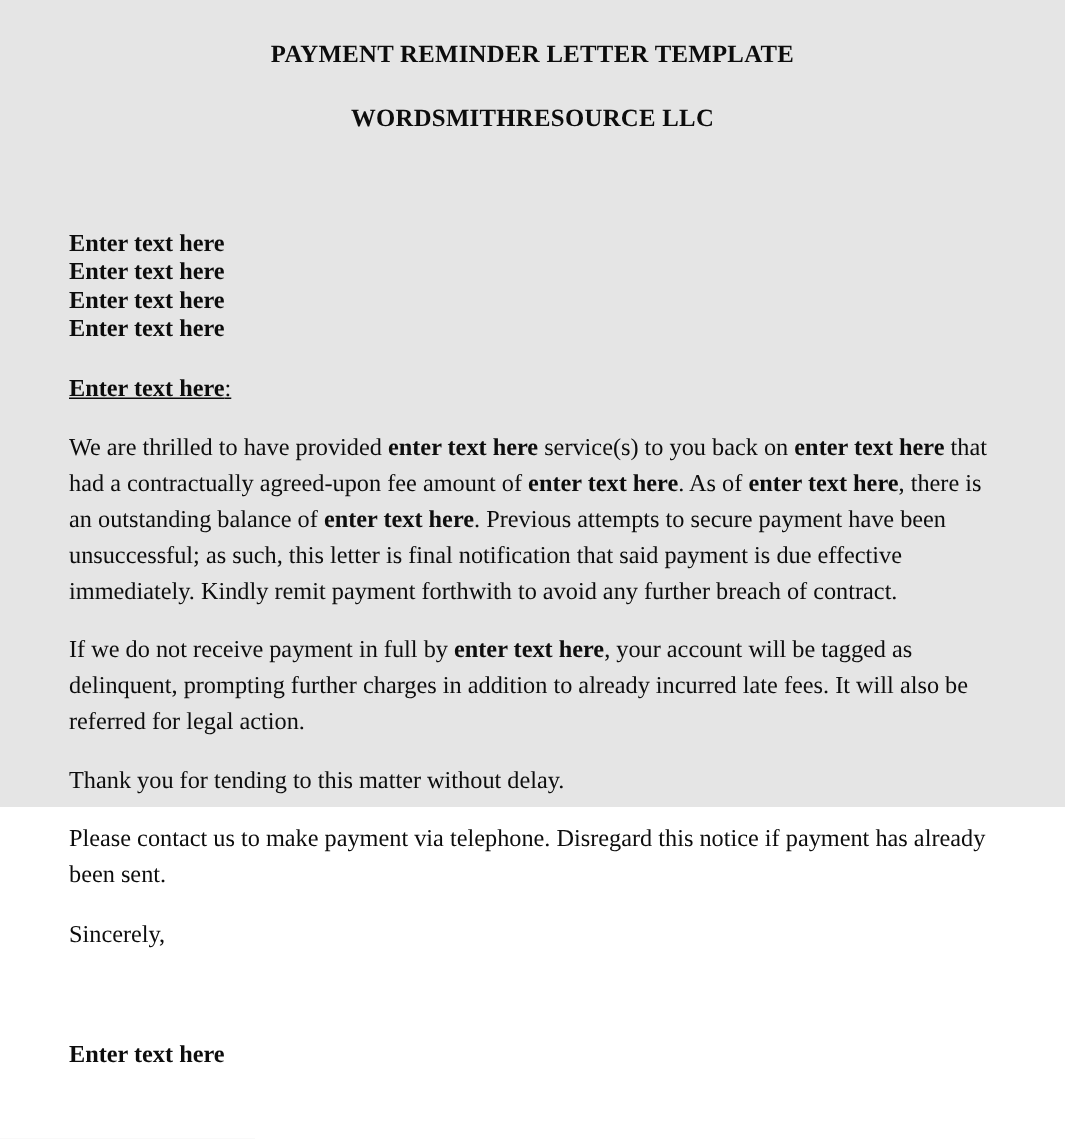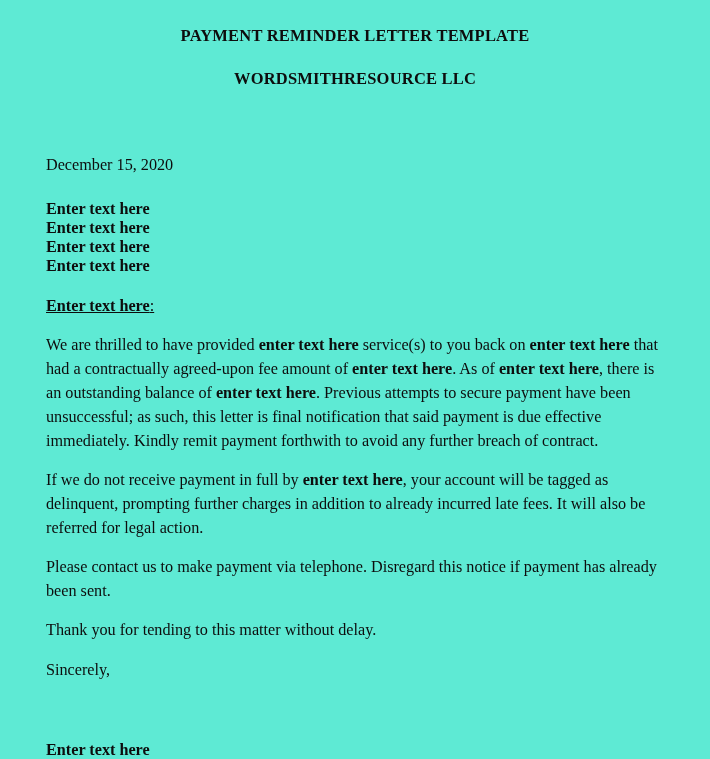--- a/index.html
+++ b/index.html
@@ -10,22 +10,22 @@
   body {
     width: 710px;
     height: 759px;
     font-family: "Liberation Serif", "DejaVu Serif", serif;
     color: #0d0d0d;
     overflow: hidden;
   }
   .page {
     position: relative;
     width: 710px;
-    height: 759px;
-    background: #5eead4;
+    height: 538px;
+    background: #e5e5e5;
     box-sizing: border-box;
   }
   .headings {
     padding-top: 26px;
     text-align: center;
   }
   .doc-title,
   .doc-subtitle {
     font-weight: bold;
     font-size: 16.5px;
@@ -77,37 +77,36 @@
 
 <div class="page">
 
   <div class="headings">
     <div class="doc-title">PAYMENT REMINDER LETTER TEMPLATE</div>
     <div class="doc-subtitle">WORDSMITHRESOURCE LLC</div>
   </div>
 
   <div class="body-area">
 
-    <div class="date-line">December 15, 2020</div>
 
     <div class="address-block">
       <div class="address-line">Enter text here</div>
       <div class="address-line">Enter text here</div>
       <div class="address-line">Enter text here</div>
       <div class="address-line">Enter text here</div>
     </div>
 
     <div class="salutation"><b>Enter text here</b><span>:</span></div>
 
     <p class="para"><span>We are thrilled to have provided </span><b>enter text here</b><span> service(s) to you back on </span><b>enter text here</b><span> that had a contractually agreed-upon fee amount of </span><b>enter text here</b><span>.  As of </span><b>enter text here</b><span>, there is an outstanding balance of </span><b>enter text here</b><span>.  Previous attempts to secure payment have been unsuccessful; as such, this letter is final notification that said payment is due effective immediately.  Kindly remit payment forthwith to avoid any further breach of contract.</span></p>
 
     <p class="para"><span>If we do not receive payment in full by </span><b>enter text here</b><span>, your account will be tagged as delinquent, prompting further charges in addition to already incurred late fees.  It will also be referred for legal action.</span></p>
 
+    <p class="para">Thank you for tending to this matter without delay.</p>
+
     <p class="para">Please contact us to make payment via telephone.  Disregard this notice if payment has already been sent.</p>
-
-    <p class="para">Thank you for tending to this matter without delay.</p>
 
     <div class="closing">Sincerely,</div>
 
     <div class="signature">Enter text here</div>
 
   </div>
 </div>
 
 </body></html>

